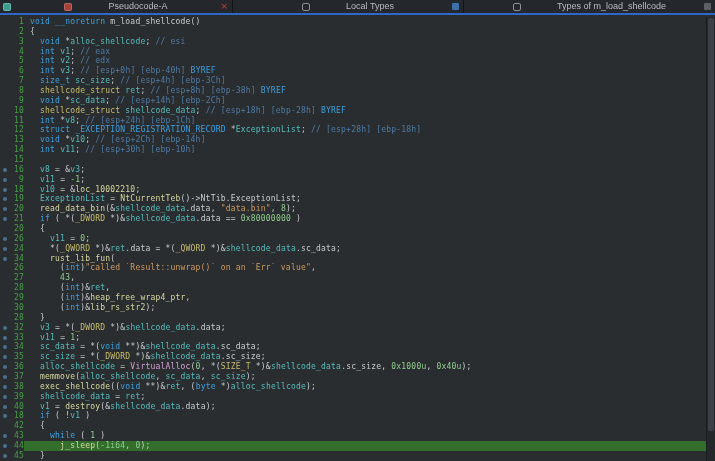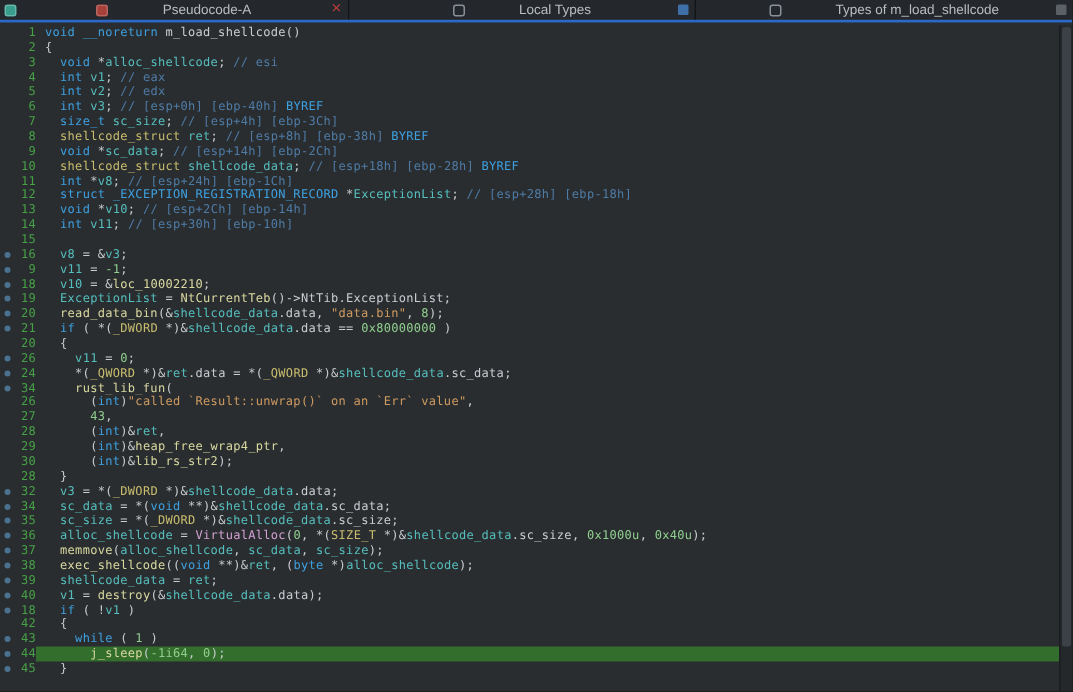--- a/index.html
+++ b/index.html
@@ -100,20 +100,21 @@
         <div class="code-line"><span class="dot-col"><i class="dot"></i></span><span class="num-col">26</span><span class="code-col"><span style="color: rgb(201, 205, 209);">    </span><span style="color: rgb(86, 190, 190);">v11</span><span style="color: rgb(201, 205, 209);"> = </span><span style="color: rgb(143, 206, 143);">0</span><span style="color: rgb(201, 205, 209);">;</span></span></div>
         <div class="code-line"><span class="dot-col"><i class="dot"></i></span><span class="num-col">24</span><span class="code-col"><span style="color: rgb(201, 205, 209);">    *(</span><span style="color: rgb(200, 189, 110);">_QWORD</span><span style="color: rgb(201, 205, 209);"> *)&amp;</span><span style="color: rgb(86, 190, 190);">ret</span><span style="color: rgb(201, 205, 209);">.data = *(</span><span style="color: rgb(200, 189, 110);">_QWORD</span><span style="color: rgb(201, 205, 209);"> *)&amp;</span><span style="color: rgb(86, 190, 190);">shellcode_data</span><span style="color: rgb(201, 205, 209);">.sc_data;</span></span></div>
         <div class="code-line"><span class="dot-col"><i class="dot"></i></span><span class="num-col">34</span><span class="code-col"><span style="color: rgb(201, 205, 209);">    </span><span style="color: rgb(216, 216, 160);">rust_lib_fun</span><span style="color: rgb(201, 205, 209);">(</span></span></div>
         <div class="code-line"><span class="dot-col"></span><span class="num-col">26</span><span class="code-col"><span style="color: rgb(201, 205, 209);">      (</span><span style="color: rgb(61, 160, 224);">int</span><span style="color: rgb(201, 205, 209);">)</span><span style="color: rgb(206, 154, 98);">"called `Result::unwrap()` on an `Err` value"</span><span style="color: rgb(201, 205, 209);">,</span></span></div>
         <div class="code-line"><span class="dot-col"></span><span class="num-col">27</span><span class="code-col"><span style="color: rgb(201, 205, 209);">      </span><span style="color: rgb(143, 206, 143);">43</span><span style="color: rgb(201, 205, 209);">,</span></span></div>
         <div class="code-line"><span class="dot-col"></span><span class="num-col">28</span><span class="code-col"><span style="color: rgb(201, 205, 209);">      (</span><span style="color: rgb(61, 160, 224);">int</span><span style="color: rgb(201, 205, 209);">)&amp;</span><span style="color: rgb(86, 190, 190);">ret</span><span style="color: rgb(201, 205, 209);">,</span></span></div>
         <div class="code-line"><span class="dot-col"></span><span class="num-col">29</span><span class="code-col"><span style="color: rgb(201, 205, 209);">      (</span><span style="color: rgb(61, 160, 224);">int</span><span style="color: rgb(201, 205, 209);">)&amp;</span><span style="color: rgb(216, 216, 160);">heap_free_wrap4_ptr</span><span style="color: rgb(201, 205, 209);">,</span></span></div>
         <div class="code-line"><span class="dot-col"></span><span class="num-col">30</span><span class="code-col"><span style="color: rgb(201, 205, 209);">      (</span><span style="color: rgb(61, 160, 224);">int</span><span style="color: rgb(201, 205, 209);">)&amp;</span><span style="color: rgb(216, 216, 160);">lib_rs_str2</span><span style="color: rgb(201, 205, 209);">);</span></span></div>
         <div class="code-line"><span class="dot-col"></span><span class="num-col">28</span><span class="code-col"><span style="color: rgb(201, 205, 209);">  }</span></span></div>
         <div class="code-line"><span class="dot-col"><i class="dot"></i></span><span class="num-col">32</span><span class="code-col"><span style="color: rgb(201, 205, 209);">  </span><span style="color: rgb(86, 190, 190);">v3</span><span style="color: rgb(201, 205, 209);"> = *(</span><span style="color: rgb(200, 189, 110);">_DWORD</span><span style="color: rgb(201, 205, 209);"> *)&amp;</span><span style="color: rgb(86, 190, 190);">shellcode_data</span><span style="color: rgb(201, 205, 209);">.data;</span></span></div>
+        <div class="code-line"><span class="dot-col"><i class="dot"></i></span><span class="num-col">33</span><span class="code-col"><span style="color: rgb(201, 205, 209);">  </span><span style="color: rgb(86, 190, 190);">v11</span><span style="color: rgb(201, 205, 209);"> = </span><span style="color: rgb(143, 206, 143);">1</span><span style="color: rgb(201, 205, 209);">;</span></span></div>
         <div class="code-line"><span class="dot-col"><i class="dot"></i></span><span class="num-col">34</span><span class="code-col"><span style="color: rgb(201, 205, 209);">  </span><span style="color: rgb(86, 190, 190);">sc_data</span><span style="color: rgb(201, 205, 209);"> = *(</span><span style="color: rgb(61, 160, 224);">void</span><span style="color: rgb(201, 205, 209);"> **)&amp;</span><span style="color: rgb(86, 190, 190);">shellcode_data</span><span style="color: rgb(201, 205, 209);">.sc_data;</span></span></div>
         <div class="code-line"><span class="dot-col"><i class="dot"></i></span><span class="num-col">35</span><span class="code-col"><span style="color: rgb(201, 205, 209);">  </span><span style="color: rgb(86, 190, 190);">sc_size</span><span style="color: rgb(201, 205, 209);"> = *(</span><span style="color: rgb(200, 189, 110);">_DWORD</span><span style="color: rgb(201, 205, 209);"> *)&amp;</span><span style="color: rgb(86, 190, 190);">shellcode_data</span><span style="color: rgb(201, 205, 209);">.sc_size;</span></span></div>
         <div class="code-line"><span class="dot-col"><i class="dot"></i></span><span class="num-col">36</span><span class="code-col"><span style="color: rgb(201, 205, 209);">  </span><span style="color: rgb(86, 190, 190);">alloc_shellcode</span><span style="color: rgb(201, 205, 209);"> = </span><span style="color: rgb(210, 160, 210);">VirtualAlloc</span><span style="color: rgb(201, 205, 209);">(</span><span style="color: rgb(143, 206, 143);">0</span><span style="color: rgb(201, 205, 209);">, *(</span><span style="color: rgb(200, 189, 110);">SIZE_T</span><span style="color: rgb(201, 205, 209);"> *)&amp;</span><span style="color: rgb(86, 190, 190);">shellcode_data</span><span style="color: rgb(201, 205, 209);">.sc_size, </span><span style="color: rgb(143, 206, 143);">0x1000u</span><span style="color: rgb(201, 205, 209);">, </span><span style="color: rgb(143, 206, 143);">0x40u</span><span style="color: rgb(201, 205, 209);">);</span></span></div>
         <div class="code-line"><span class="dot-col"><i class="dot"></i></span><span class="num-col">37</span><span class="code-col"><span style="color: rgb(201, 205, 209);">  </span><span style="color: rgb(216, 216, 160);">memmove</span><span style="color: rgb(201, 205, 209);">(</span><span style="color: rgb(86, 190, 190);">alloc_shellcode</span><span style="color: rgb(201, 205, 209);">, </span><span style="color: rgb(86, 190, 190);">sc_data</span><span style="color: rgb(201, 205, 209);">, </span><span style="color: rgb(86, 190, 190);">sc_size</span><span style="color: rgb(201, 205, 209);">);</span></span></div>
         <div class="code-line"><span class="dot-col"><i class="dot"></i></span><span class="num-col">38</span><span class="code-col"><span style="color: rgb(201, 205, 209);">  </span><span style="color: rgb(216, 216, 160);">exec_shellcode</span><span style="color: rgb(201, 205, 209);">((</span><span style="color: rgb(61, 160, 224);">void</span><span style="color: rgb(201, 205, 209);"> **)&amp;</span><span style="color: rgb(86, 190, 190);">ret</span><span style="color: rgb(201, 205, 209);">, (</span><span style="color: rgb(61, 160, 224);">byte</span><span style="color: rgb(201, 205, 209);"> *)</span><span style="color: rgb(86, 190, 190);">alloc_shellcode</span><span style="color: rgb(201, 205, 209);">);</span></span></div>
         <div class="code-line"><span class="dot-col"><i class="dot"></i></span><span class="num-col">39</span><span class="code-col"><span style="color: rgb(201, 205, 209);">  </span><span style="color: rgb(86, 190, 190);">shellcode_data</span><span style="color: rgb(201, 205, 209);"> = </span><span style="color: rgb(86, 190, 190);">ret</span><span style="color: rgb(201, 205, 209);">;</span></span></div>
         <div class="code-line"><span class="dot-col"><i class="dot"></i></span><span class="num-col">40</span><span class="code-col"><span style="color: rgb(201, 205, 209);">  </span><span style="color: rgb(86, 190, 190);">v1</span><span style="color: rgb(201, 205, 209);"> = </span><span style="color: rgb(216, 216, 160);">destroy</span><span style="color: rgb(201, 205, 209);">(&amp;</span><span style="color: rgb(86, 190, 190);">shellcode_data</span><span style="color: rgb(201, 205, 209);">.data);</span></span></div>
         <div class="code-line"><span class="dot-col"><i class="dot"></i></span><span class="num-col">18</span><span class="code-col"><span style="color: rgb(201, 205, 209);">  </span><span style="color: rgb(61, 160, 224);">if</span><span style="color: rgb(201, 205, 209);"> ( !</span><span style="color: rgb(86, 190, 190);">v1</span><span style="color: rgb(201, 205, 209);"> )</span></span></div>
         <div class="code-line"><span class="dot-col"></span><span class="num-col">42</span><span class="code-col"><span style="color: rgb(201, 205, 209);">  {</span></span></div>
         <div class="code-line"><span class="dot-col"><i class="dot"></i></span><span class="num-col">43</span><span class="code-col"><span style="color: rgb(201, 205, 209);">    </span><span style="color: rgb(61, 160, 224);">while</span><span style="color: rgb(201, 205, 209);"> ( </span><span style="color: rgb(143, 206, 143);">1</span><span style="color: rgb(201, 205, 209);"> )</span></span></div>

